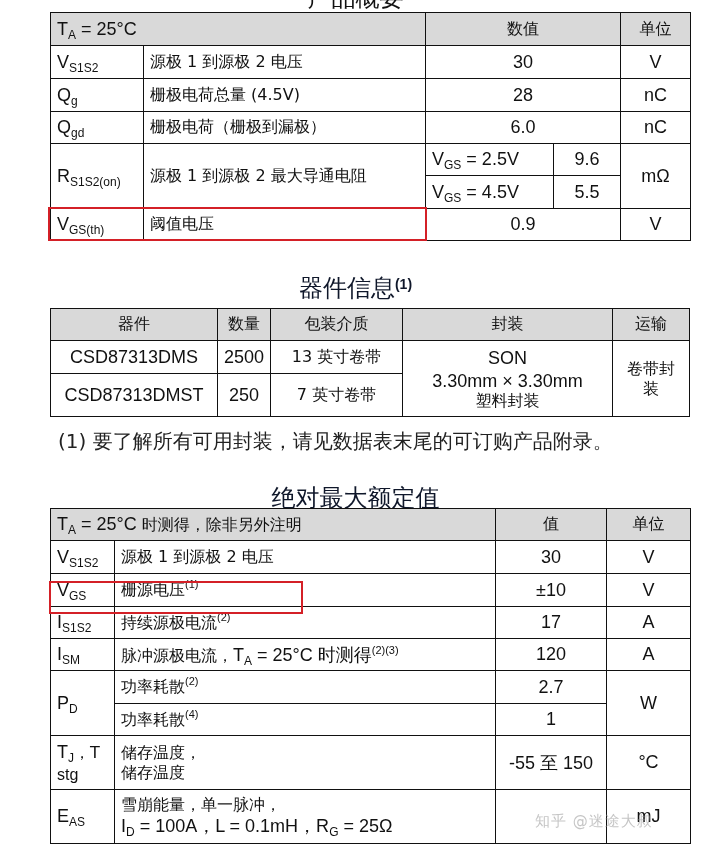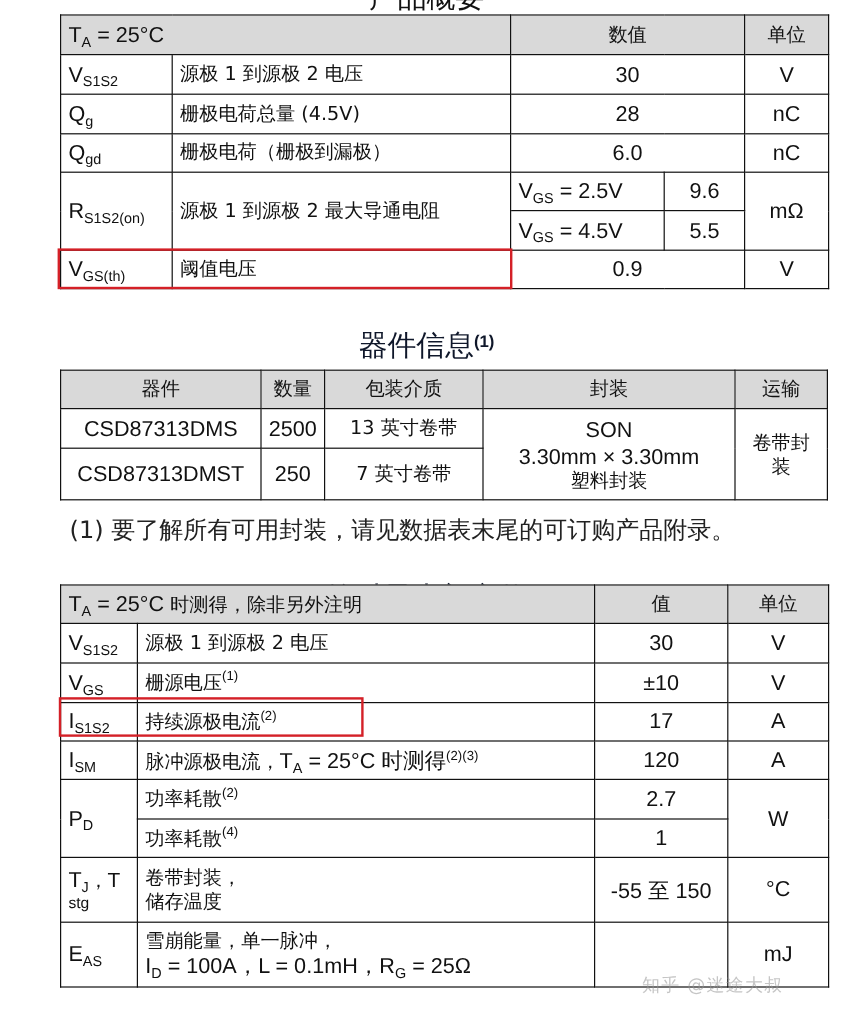--- a/index.html
+++ b/index.html
@@ -135,21 +135,21 @@
     <td class="c" style="padding:0 2px">250</td>
     <td class="c cjk">7 英寸卷带</td>
   </tr>
 </tbody>
   </table>
 
 <div class="note">(1)  要了解所有可用封装，请见数据表末尾的可订购产品附录。</div>
 
 <div class="title" style="top:482px;">绝对最大额定值</div>
 
-<table class="dt" style="left:50px; top:487px; width:640px;">
+<table class="dt" style="left:50px; top:508px; width:640px;">
   <colgroup>
     <col style="width:64px">
       <col style="width:381px">
       <col style="width:111px">
       <col style="width:84px">
   </colgroup>
   <tbody>
       <tr class="head" style="height:32px">
     <td colspan="2" class="l">
       <span class="hdr-bold">T</span><sub class="hdr-bold">A</sub><span class="hdr-bold"> = 25°C </span><span class="cjk">时测得，除非另外注明</span>
@@ -187,24 +187,24 @@
     <td class="c">2.7</td>
     <td rowspan="2" class="c">W</td>
   </tr>
   <tr style="height:32px">
     <td class="l"><span class="cjk">功率耗散</span><sup>(4)</sup></td>
     <td class="c">1</td>
   </tr>
   <tr style="height:54px">
     <td class="l wrap">
       <div style="line-height:1.3"><span>T</span><sub>J</sub><span class="cjk">，T</span></div>
-      <div style="font-size:13px; line-height:1.2">stg</div>
+      <div style="font-size:16px; line-height:1.2">stg</div>
     </td>
     <td class="l cjk wrap">
-      <div>卷带封装，</div>
+      <div>储存温度，</div>
       <div>储存温度</div>
     </td>
     <td class="c"><span>-55 至 150</span></td>
     <td class="c">°C</td>
   </tr>
   <tr style="height:54px">
     <td class="l"><span>E</span><sub>AS</sub></td>
     <td class="l wrap">
       <div class="cjk">雪崩能量，单一脉冲，</div>
       <div><span>I</span><sub>D</sub><span> = 100A，L = 0.1mH，R</span><sub>G</sub><span> = 25Ω</span></div>

